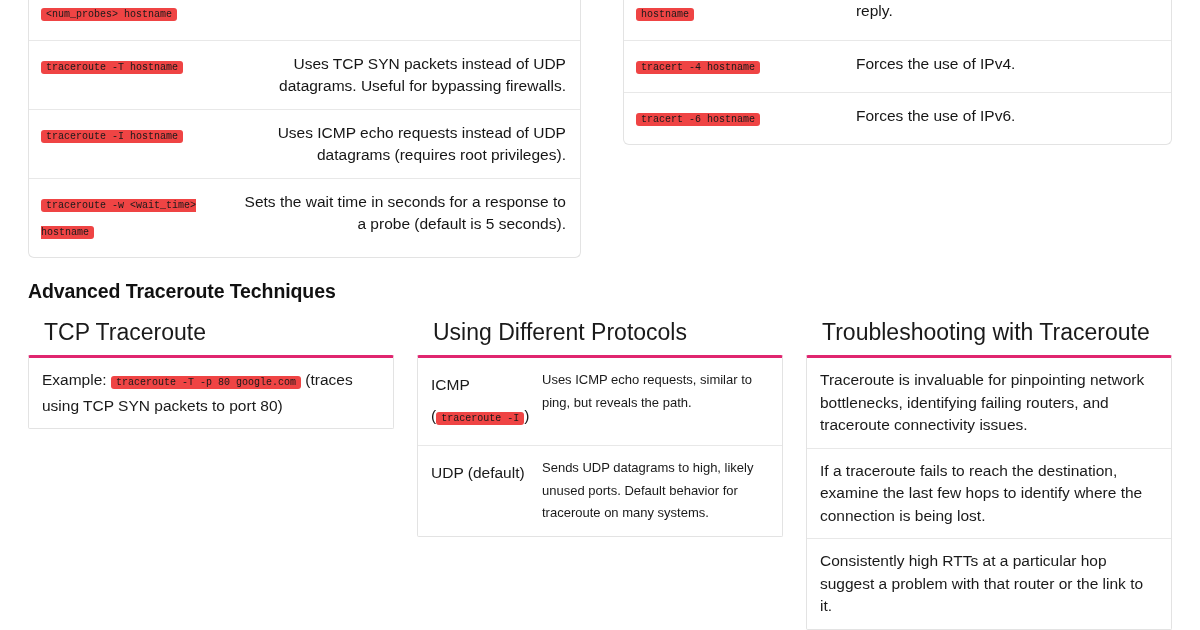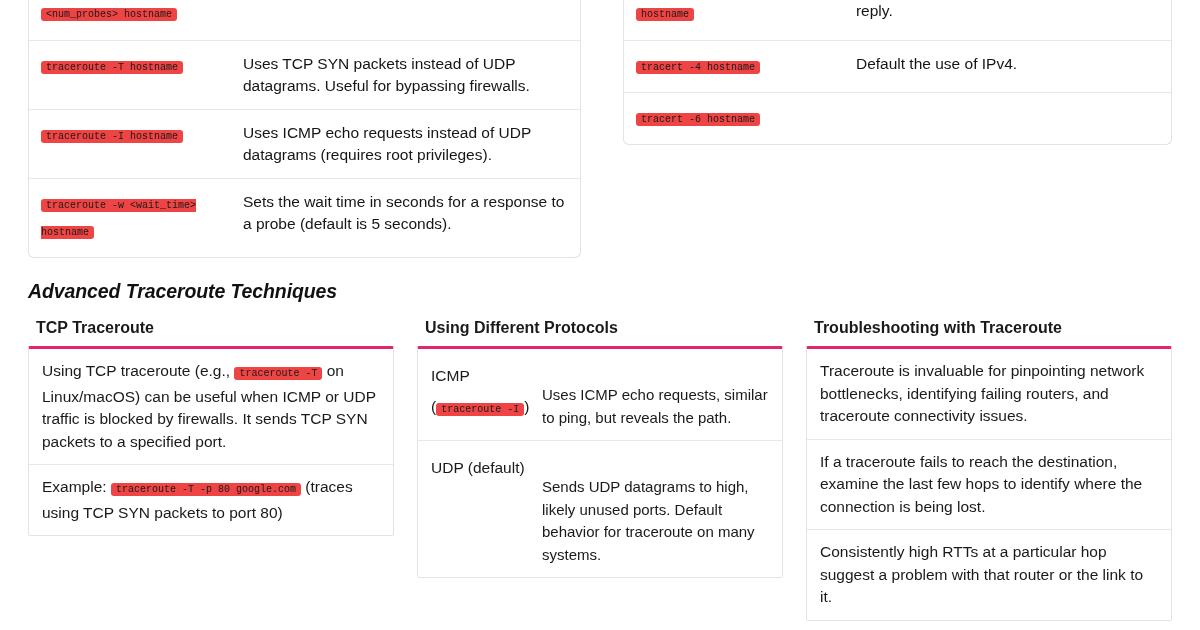--- a/index.html
+++ b/index.html
@@ -67,44 +67,44 @@
     padding: 12px 10px 12px 12px;
     box-sizing: border-box;
     line-height: 24px;
     font-size: 15px;
   }
   .tcell-desc {
     padding: 12px 14px 12px 8px;
     font-size: 15.5px;
     line-height: 22px;
     color: #161616;
+    text-align: right;
   }
   .tbl-right .tcell-cmd { width: 224px; min-width: 224px; }
 
   
   .clip-row {
     overflow: hidden;
     height: 40px;
   }
   .clip-row .tcell-cmd { padding-top: 0; }
   .clip-row .tcell-desc { padding-top: 0; }
 
   
   h2.section {
     font-size: 19.5px;
     font-weight: bold;
     margin: 22px 0 16px 0;
     color: #111;
     letter-spacing: -0.1px;
-    font-style: italic;
   }
   h3.colhead {
-    font-size: 16px;
-    font-weight: bold;
-    margin: 0 0 9px 8px;
+    font-size: 23px;
+    font-weight: normal;
+    margin: 0 0 9px 16px;
     color: #1a1a1a;
   }
 
   
   .cols {
     display: flex;
     gap: 23px;
   }
   .col {
     width: 375px;
@@ -131,23 +131,22 @@
   .split .k {
     width: 120px;
     min-width: 120px;
     padding: 11px 8px 11px 13px;
     box-sizing: border-box;
     font-size: 15.5px;
     line-height: 31px;
   }
   .split .v {
     padding: 11px 13px 11px 4px;
-    font-size: 15px;
+    font-size: 13px;
     line-height: 22.5px;
-    margin-top: 24px;
   }
   .ex-label { font-weight: normal; }
 </style>
 </head>
 <body>
 
 <div class="page">
 
   <div class="top-row">
 
@@ -182,40 +181,38 @@
       <div class="trow clip-row">
         <div class="tcell-cmd">
           <code class="code">hostname</code>
         </div>
         <div class="tcell-desc">reply.</div>
       </div>
       <div class="trow">
         <div class="tcell-cmd">
           <code class="code">tracert -4 hostname</code>
         </div>
-        <div class="tcell-desc">Default the use of IPv4.</div>
+        <div class="tcell-desc">Forces the use of IPv4.</div>
       </div>
       <div class="trow">
         <div class="tcell-cmd">
           <code class="code">tracert -6 hostname</code>
         </div>
+        <div class="tcell-desc">Forces the use of IPv6.</div>
       </div>
     </div>
   </div>
 
   <h2 class="section">Advanced Traceroute Techniques</h2>
 
   <div class="cols">
 
     <div class="col">
       <h3 class="colhead">TCP Traceroute</h3>
       <div class="card">
-        <div class="crow">
-          <span>Using TCP traceroute (e.g., </span><code class="code">traceroute -T</code><span> on Linux/macOS) can be useful when ICMP or UDP traffic is blocked by firewalls. It sends TCP SYN packets to a specified port.</span>
-        </div>
         <div class="crow">
           <span class="ex-label">Example:</span>
           <code class="code">traceroute -T -p 80 google.com</code>
           <span>(traces using TCP SYN packets to port 80)</span>
         </div>
       </div>
     </div>
 
     <div class="col">
       <h3 class="colhead">Using Different Protocols</h3>

